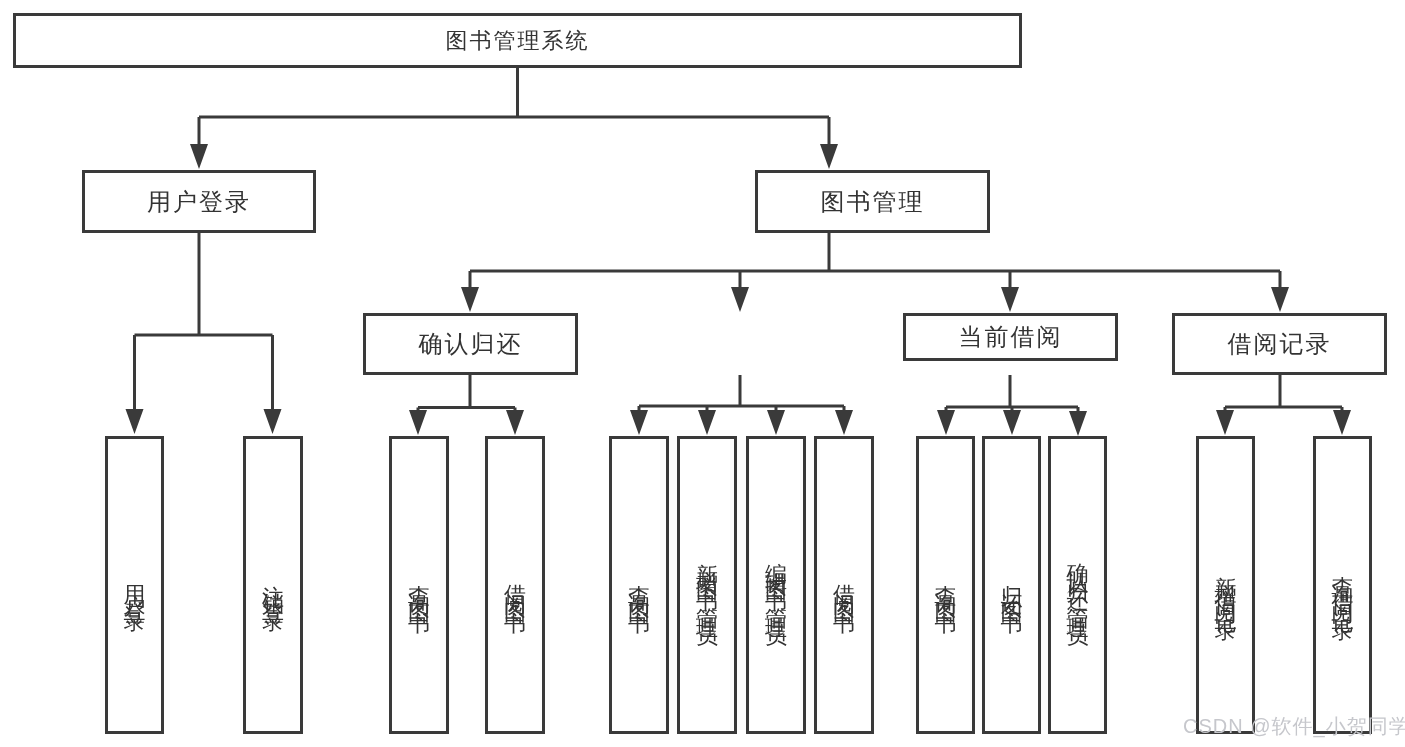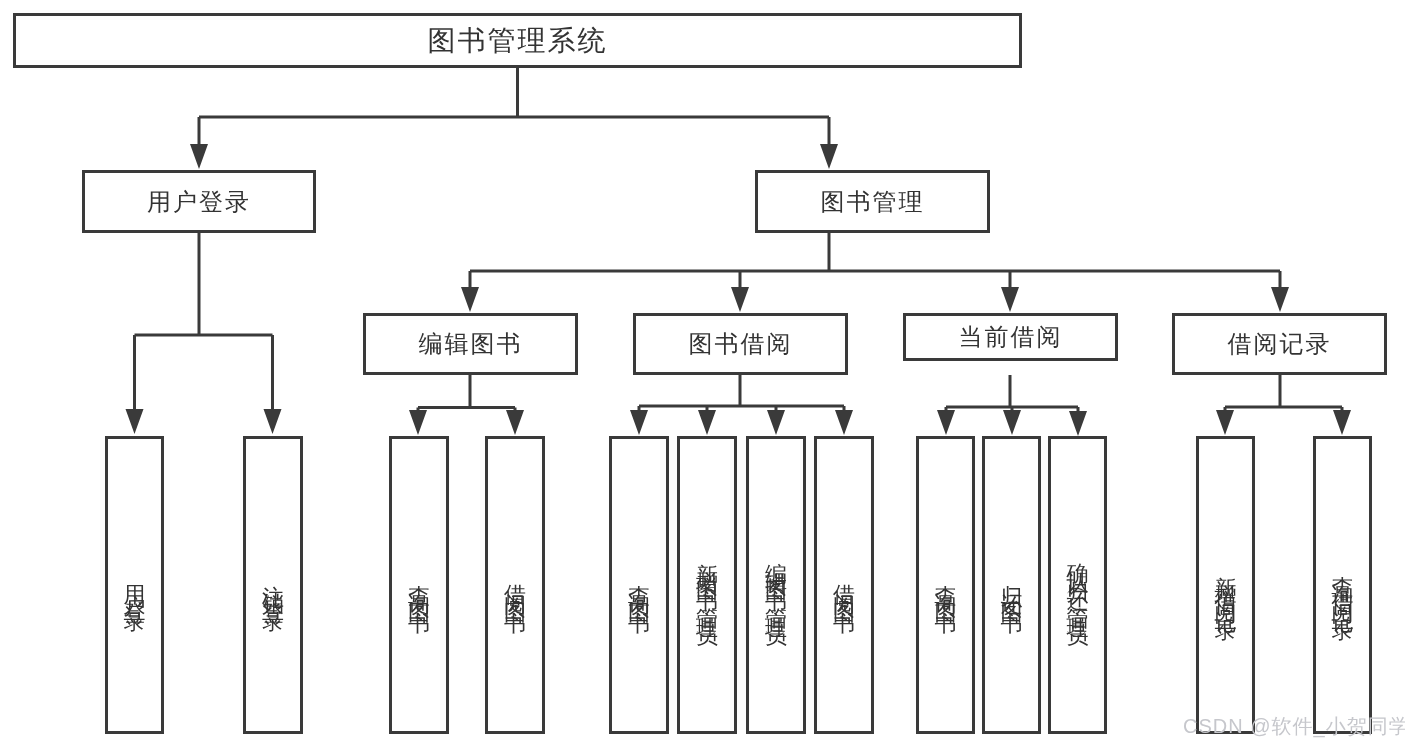--- a/index.html
+++ b/index.html
@@ -22,21 +22,21 @@
     position: absolute;
     border: 3px solid #3a3a3a;
     background: #ffffff;
     display: flex;
     align-items: center;
     justify-content: center;
     font-size: 24px;
     letter-spacing: 2px;
     color: #333333;
   }
-  .node.root { font-size: 28px; }
+  .node.root { font-size: 22px; }
   .leaf {
     position: absolute;
     top: 436px;
     height: 298px;
     border: 3px solid #3a3a3a;
     background: #ffffff;
     display: flex;
     align-items: center;
     justify-content: center;
   }
@@ -108,24 +108,21 @@
   </div>
 
   <div class="node" style="left:82px; top:170px; width:234px; height:63px;">
     <span>用户登录</span>
   </div>
   <div class="node" style="left:711px; top:170px; width:235px; height:63px;margin-left:44px;">
     <span>图书管理</span>
   </div>
 
   <div class="node" style="left:363px; top:313px; width:215px; height:62px;">
-    <span>编辑图书</span>
-  </div>
-  <div class="node" style="left:633px; top:313px; width:215px; height:62px;">
-    <span>图书借阅</span>
+    <span>确认归还</span>
   </div>
   <div class="node" style="left:903px; top:313px; width:215px; height:48px;">
     <span>当前借阅</span>
   </div>
   <div class="node" style="left:1172px; top:313px; width:215px; height:62px;">
     <span>借阅记录</span>
   </div>
 
   <div class="leaf" style="left:105px; width:59px;">
     <span>用户登录</span>

